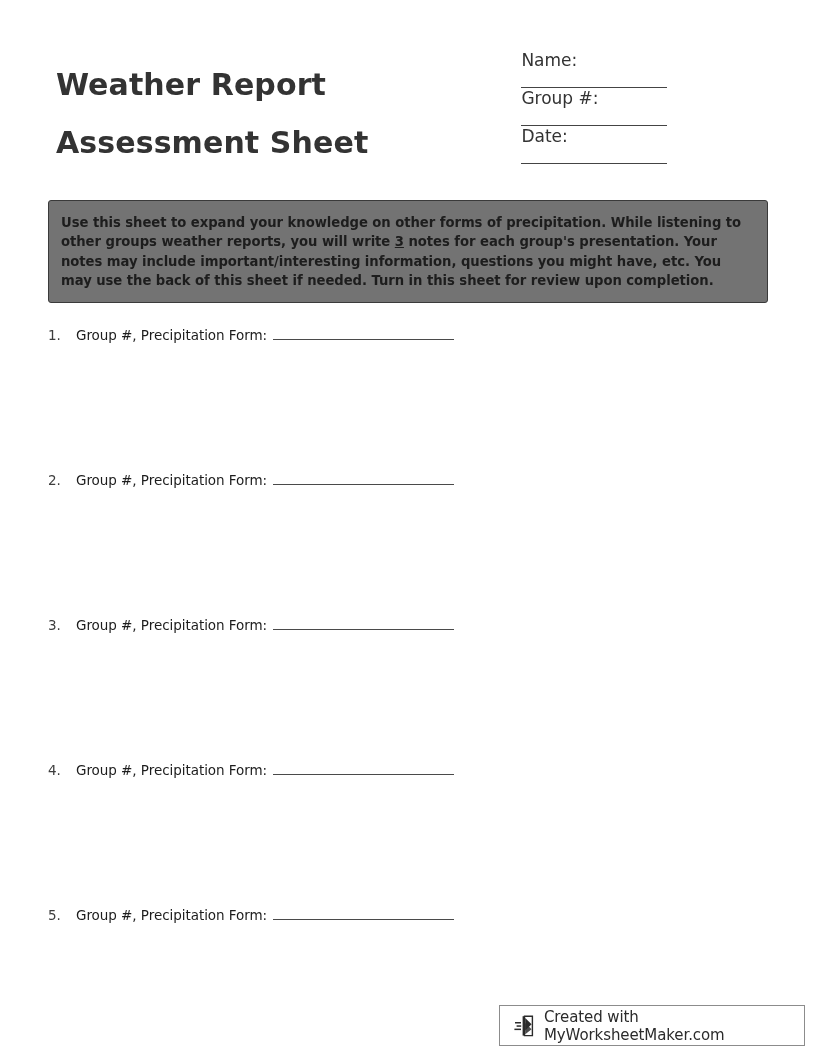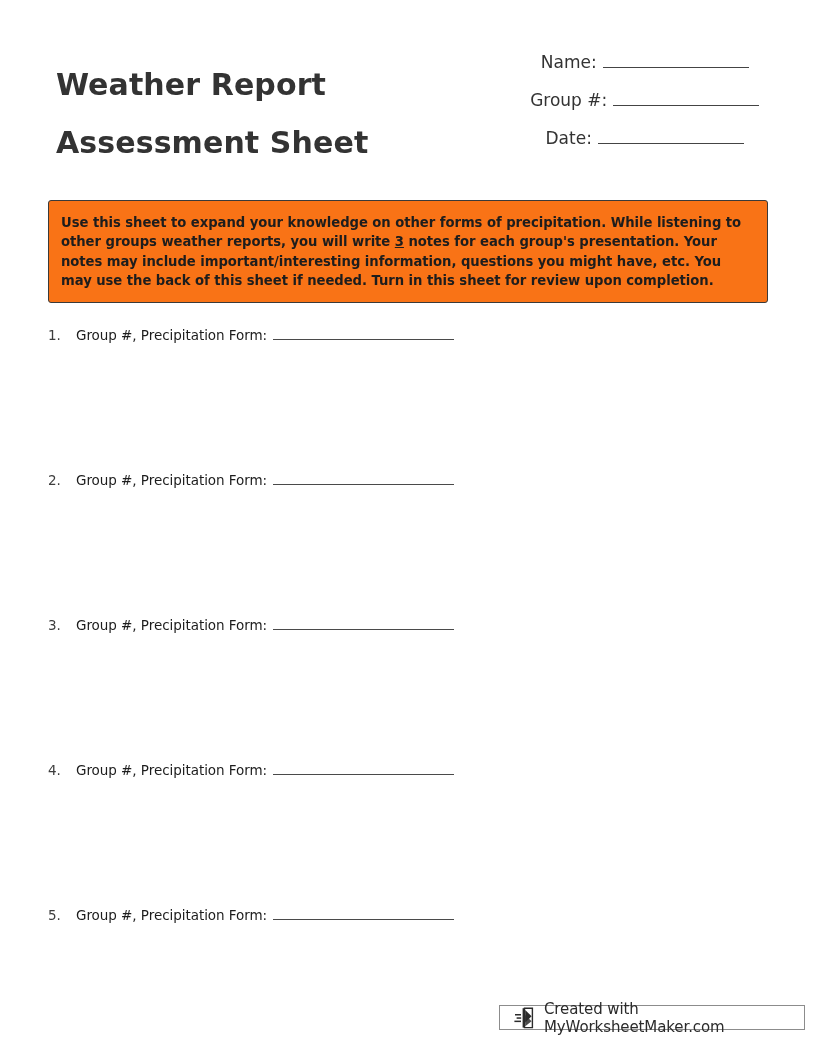--- a/index.html
+++ b/index.html
@@ -46,20 +46,21 @@
 
   .fields {
     width: 248px;
     padding-top: 6px;
   }
   .field-row {
     display: flex;
     align-items: baseline;
     justify-content: center;
     height: 38px;
+    flex-direction: column;
   }
   .field-label {
     font-size: 17px;
     color: #333333;
     font-weight: 400;
     white-space: nowrap;
     margin-right: 6px;
   }
   .field-line {
     width: 146px;
@@ -70,21 +71,21 @@
   
   .instructions {
     position: absolute;
     left: 48px;
     top: 200px;
     width: 720px;
     box-sizing: border-box;
     border: 1.5px solid #3a3a3a;
     border-radius: 3px;
     padding: 12px 14px 12px 12px;
-    background: #f97316;
+    background: #737373;
   }
   .instructions p {
     margin: 0;
     font-size: 13.2px;
     line-height: 19.3px;
     font-weight: bold;
     color: #1d1d1d;
     letter-spacing: -0.05px;
   }
   .instructions u {
@@ -128,21 +129,21 @@
     border-bottom: 1.5px solid #4a4a4a;
     height: 13px;
   }
 
   
   .badge {
     position: absolute;
     left: 499px;
     top: 1005px;
     width: 306px;
-    height: 25px;
+    height: 41px;
     box-sizing: border-box;
     border: 1.4px solid #8c8c8c;
     background: #ffffff;
     display: flex;
     align-items: center;
     padding-left: 14px;
   }
   .badge-logo {
     width: 22px;
     height: 24px;

